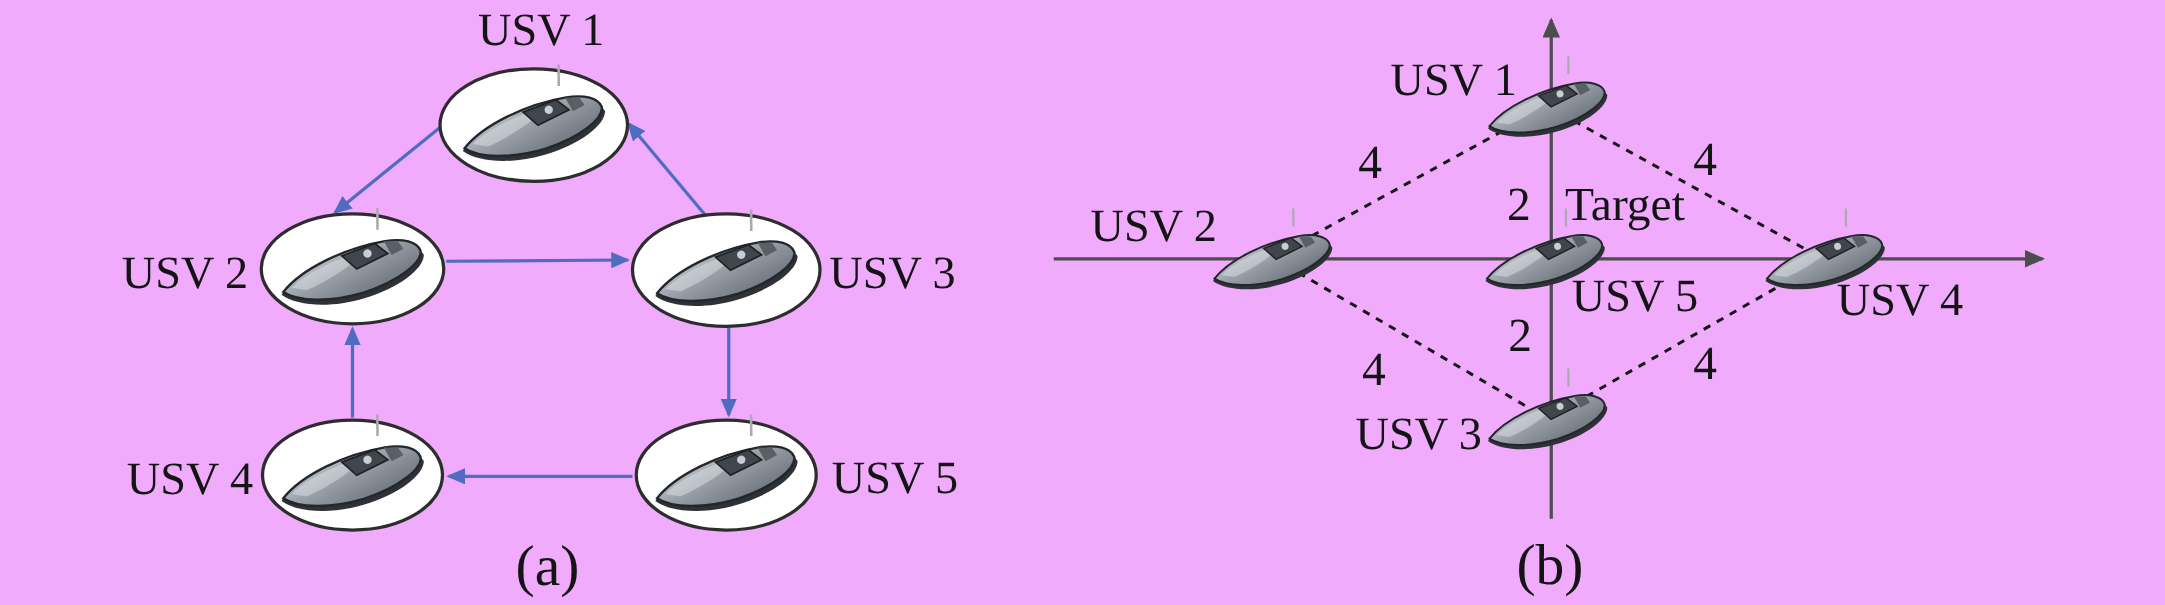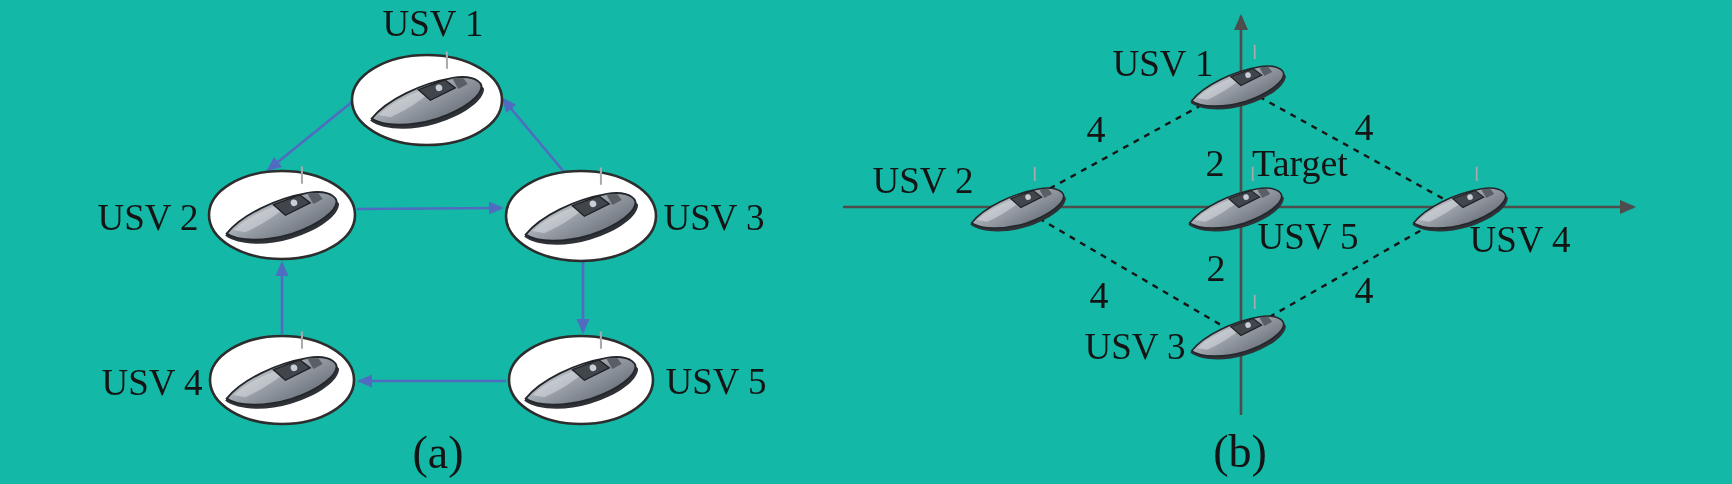--- a/index.html
+++ b/index.html
@@ -1,19 +1,19 @@
 <!DOCTYPE html>
 <html><head>
 <meta charset="utf-8">
 <style>
   html,body{margin:0;padding:0;background:#ffffff;}
   .figure{
     position:relative;
     width:1732px;height:484px;
-    background:#14b8a6;
+    background:#f0abfc;
     font-family:"Liberation Serif","DejaVu Serif",serif;
     overflow:hidden;
   }
   svg{display:block;}
   text{fill:#141414;}
   .node-label{font-size:37px;}
   .dist-label{font-size:38px;}
   .caption{font-size:46px;}
   .target-label{font-size:38px;}
   .edge{stroke-width:2.6px;fill:none;}

